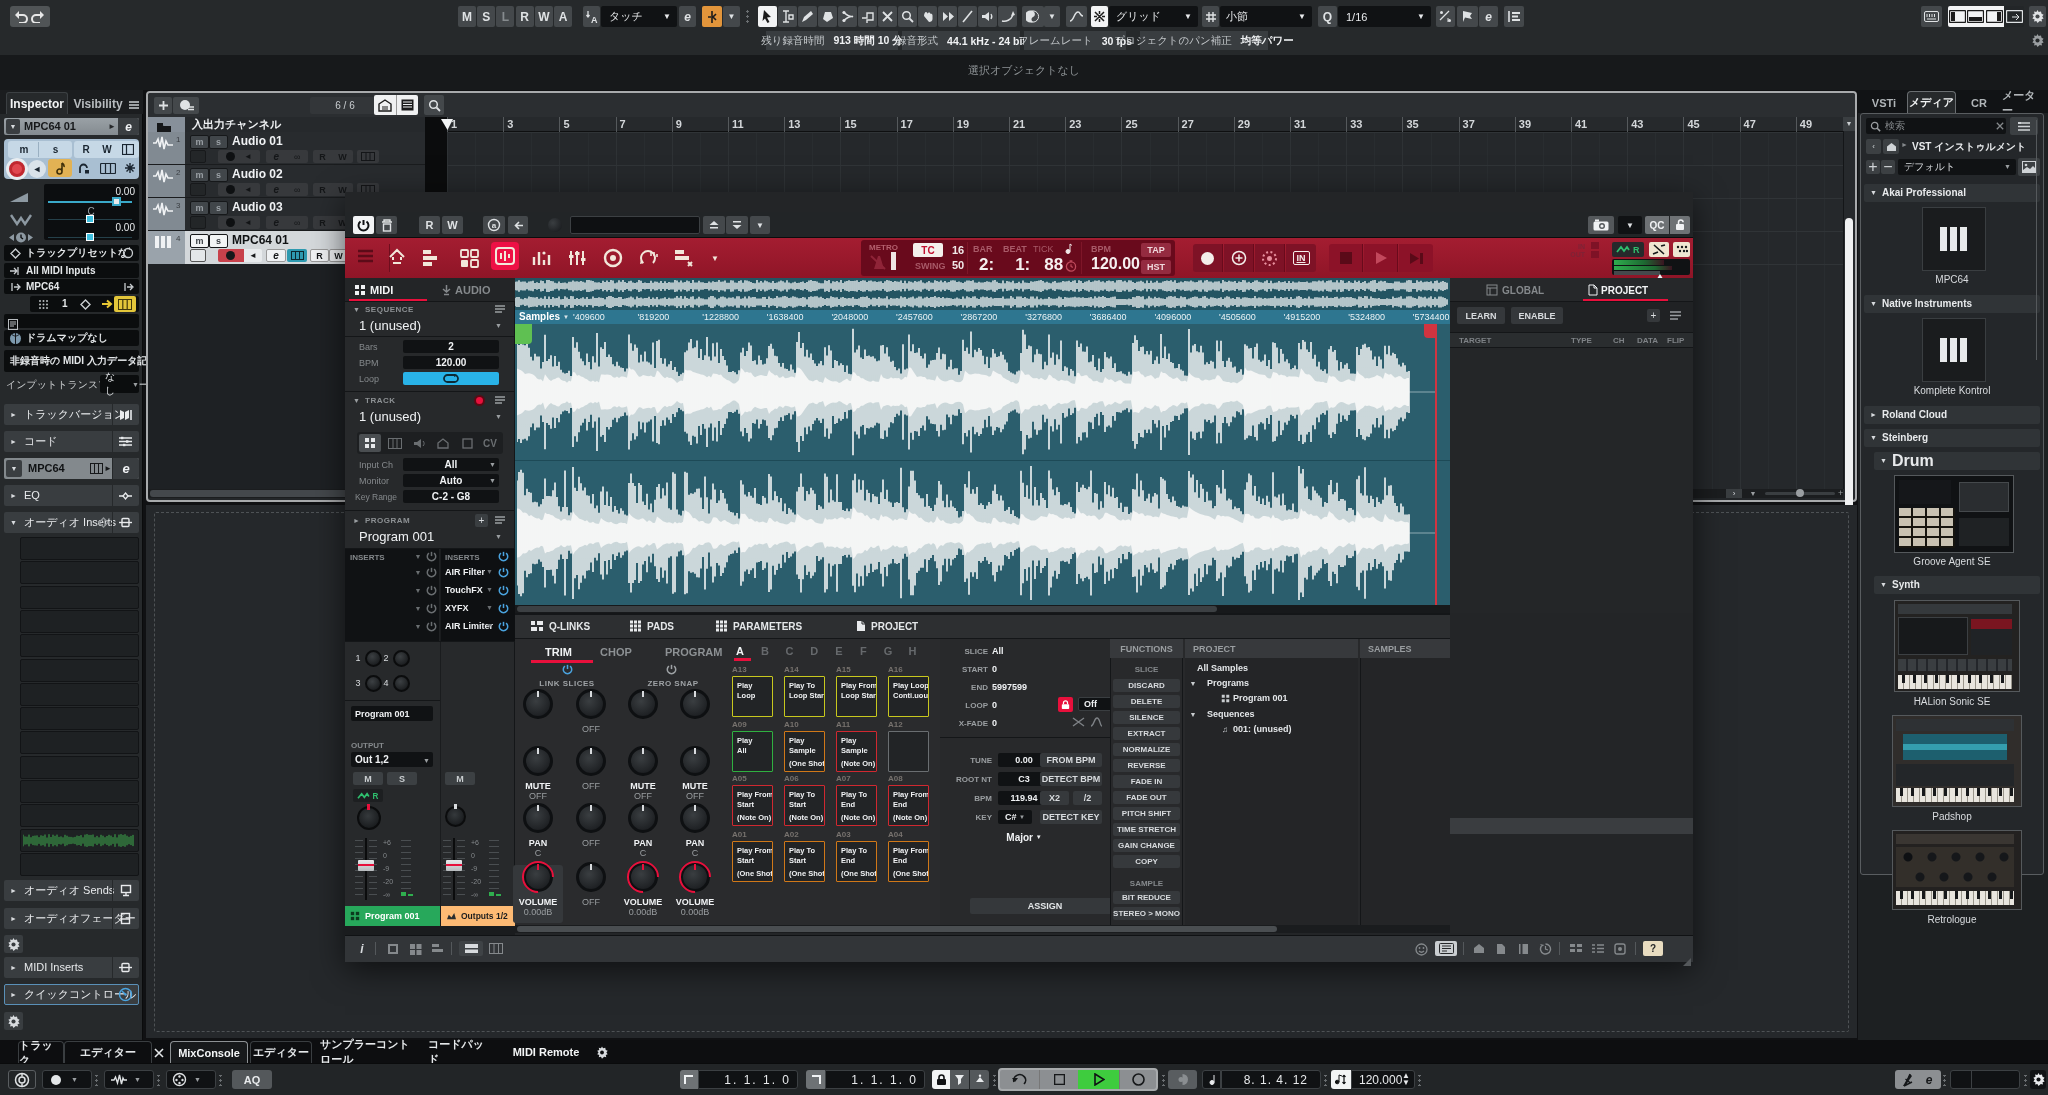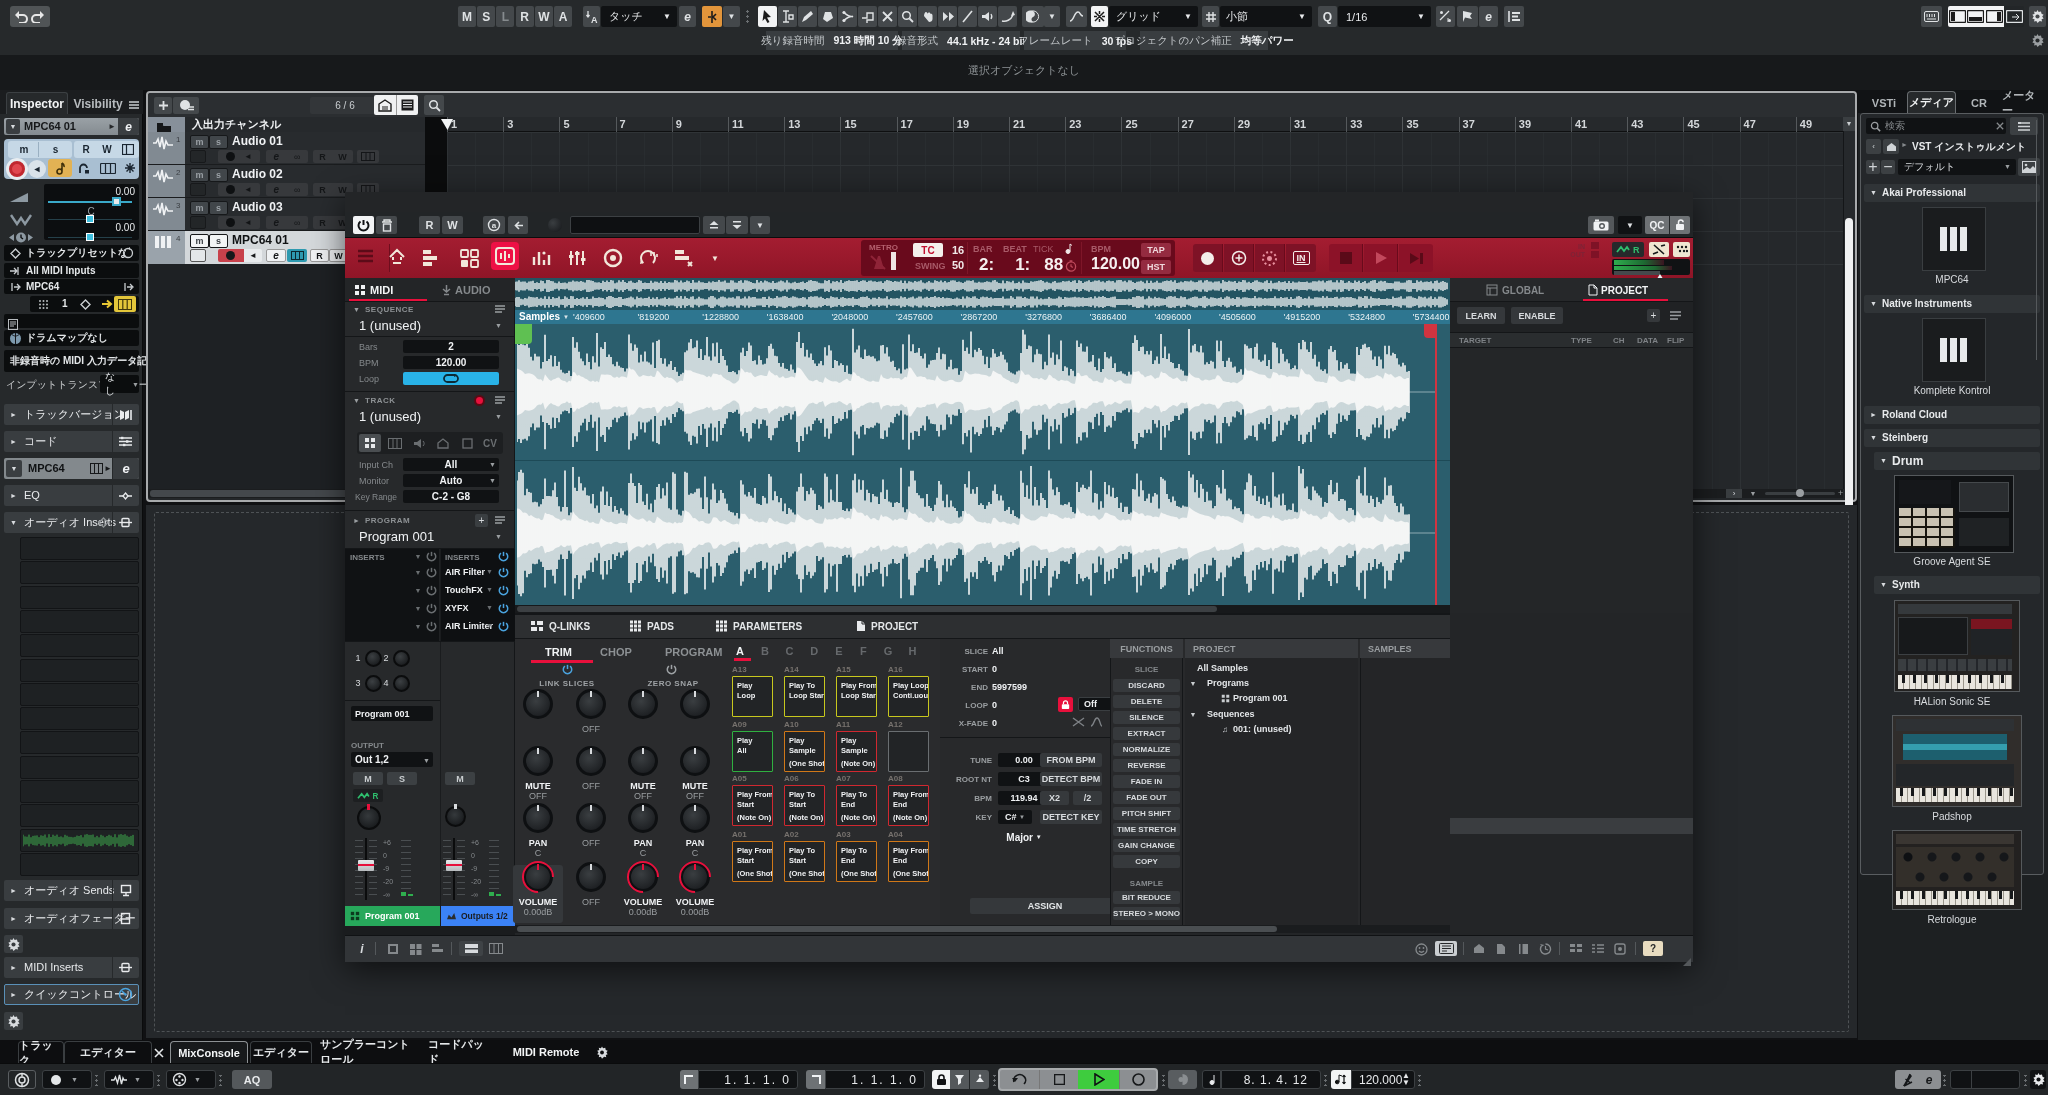--- a/index.html
+++ b/index.html
@@ -874,21 +874,21 @@
     </div>
 <div class="" style="left:1864px;top:385px;width:176px;height:13px;color:#d8dbde;font-size:10px;text-align:center">Komplete Kontrol</div>
 <div class="" style="left:1864px;top:406px;width:176px;height:18px;background:#303437;border-radius:2px"></div>
 <div class="" style="left:1870px;top:411px;width:8px;height:8px;color:#d8dbde;font-size:7px">►</div>
 <div class="" style="left:1882px;top:406px;width:150px;height:18px;color:#e8eaec;font-size:10px;font-weight:bold;line-height:18px">Roland Cloud</div>
 <div class="" style="left:1864px;top:429px;width:176px;height:18px;background:#303437;border-radius:2px"></div>
 <div class="" style="left:1870px;top:434px;width:8px;height:8px;color:#d8dbde;font-size:7px">▼</div>
 <div class="" style="left:1882px;top:429px;width:150px;height:18px;color:#e8eaec;font-size:10px;font-weight:bold;line-height:18px">Steinberg</div>
 <div class="" style="left:1874px;top:452px;width:166px;height:18px;background:#303437;border-radius:2px"></div>
 <div class="" style="left:1880px;top:457px;width:8px;height:8px;color:#d8dbde;font-size:7px">▼</div>
-<div class="" style="left:1892px;top:452px;width:148px;height:18px;color:#e8eaec;font-size:12px;font-weight:bold;line-height:18px">Drum</div>
+<div class="" style="left:1892px;top:452px;width:148px;height:18px;color:#e8eaec;font-size:16px;font-weight:bold;line-height:18px">Drum</div>
 <div class="" style="left:1894px;top:475px;width:120px;height:78px;background:#101214;border:1px solid #55595c;overflow:hidden">
       <div style="position:absolute;left:4px;top:4px;width:52px;height:24px;background:#15171a"></div>
       <div style="position:absolute;left:4px;top:32px;width:56px;height:40px;background-color:#c9c2b2;background-image:repeating-linear-gradient(90deg,transparent 0 12px,#17150f 12px 14px),repeating-linear-gradient(transparent 0 8px,#17150f 8px 10px)"></div>
       <div style="position:absolute;left:64px;top:6px;width:50px;height:30px;background:#2a2d30;border:1px solid #45494c"></div>
       <div style="position:absolute;left:64px;top:42px;width:50px;height:28px;background:#1f2224"></div>
     </div>
 <div class="" style="left:1864px;top:556px;width:176px;height:13px;color:#d8dbde;font-size:10px;text-align:center">Groove Agent SE</div>
 <div class="" style="left:1874px;top:576px;width:166px;height:18px;background:#303437;border-radius:2px"></div>
 <div class="" style="left:1880px;top:581px;width:8px;height:8px;color:#d8dbde;font-size:7px">▼</div>
 <div class="" style="left:1892px;top:576px;width:150px;height:18px;color:#e8eaec;font-size:10px;font-weight:bold;line-height:18px">Synth</div>
@@ -1595,21 +1595,21 @@
       <div class="" style="left:151px;top:702px;width:5px;height:2px;background:#2fae4e"></div>
       <div class="fx" style="left:0px;top:714px;width:95px;height:20px;background:#27a85b">
         <svg style="margin-left:5px" width="10" height="10" viewBox="0 0 12 12">
           <rect x="1" y="1" width="4" height="4" fill="#0c3a1e"></rect>
           <rect x="7" y="1" width="4" height="4" fill="#0c3a1e"></rect>
           <rect x="1" y="7" width="4" height="4" fill="#0c3a1e"></rect>
           <rect x="7" y="7" width="4" height="4" fill="#0c3a1e"></rect>
         </svg>
         <span style="margin-left:5px;color:#fff;font-size:9px;font-weight:bold">Program 001</span>
       </div>
-      <div class="fx" style="left:96px;top:714px;width:74px;height:20px;background:#3b82f6">
+      <div class="fx" style="left:96px;top:714px;width:74px;height:20px;background:#fdba74">
         <svg style="margin-left:5px" width="11" height="9" viewBox="0 0 12 10">
           <path d="M1 8l2-5 3 3 3-5 2 7z" fill="#2a2d2f"></path>
         </svg>
         <span style="margin-left:4px;color:#1a1c1e;font-size:8.5px;font-weight:bold">Outputs 1/2</span>
       </div>
       <div class="" style="left:0px;top:734px;width:170px;height:9px;background:#1a1c1e"></div>
       <div class="" style="left:170px;top:86px;width:935px;height:32px;background:#235462"><svg width="935" height="32">
           <path d="M0 3.8V12.2M2 3.5V12.5M4 2.3V13.7M6 3.8V12.2M8 3.6V12.4M10 3.4V12.6M12 4.7V11.3M14 3.6V12.4M16 3.2V12.8M18 2.7V13.3M20 5.0V11.0M22 4.3V11.7M24 5.0V11.0M26 2.6V13.4M28 3.0V13.0M30 5.2V10.8M32 2.1V13.9M34 2.1V13.9M36 3.1V12.9M38 3.3V12.7M40 4.8V11.2M42 5.3V10.7M44 3.6V12.4M46 5.1V10.9M48 4.7V11.3M50 4.5V11.5M52 5.2V10.8M54 3.8V12.2M56 3.8V12.2M58 2.5V13.5M60 3.6V12.4M62 3.2V12.8M64 3.7V12.3M66 3.1V12.9M68 3.8V12.2M70 4.4V11.6M72 2.0V14.0M74 2.0V14.0M76 2.5V13.5M78 3.0V13.0M80 4.3V11.7M82 4.5V11.5M84 4.3V11.7M86 5.1V10.9M88 2.8V13.2M90 4.0V12.0M92 2.5V13.5M94 4.0V12.0M96 2.1V13.9M98 2.5V13.5M100 5.3V10.7M102 4.6V11.4M104 2.3V13.7M106 3.7V12.3M108 2.1V13.9M110 4.0V12.0M112 5.1V10.9M114 3.2V12.8M116 2.7V13.3M118 4.4V11.6M120 5.0V11.0M122 4.2V11.8M124 2.1V13.9M126 2.8V13.2M128 4.9V11.1M130 4.5V11.5M132 5.0V11.0M134 5.1V10.9M136 2.7V13.3M138 4.7V11.3M140 3.5V12.5M142 3.8V12.2M144 4.7V11.3M146 2.9V13.1M148 4.9V11.1M150 3.2V12.8M152 4.9V11.1M154 3.9V12.1M156 4.6V11.4M158 4.4V11.6M160 2.1V13.9M162 2.6V13.4M164 4.3V11.7M166 2.4V13.6M168 4.6V11.4M170 4.0V12.0M172 2.5V13.5M174 3.2V12.8M176 5.0V11.0M178 2.0V14.0M180 4.6V11.4M182 4.4V11.6M184 2.8V13.2M186 4.2V11.8M188 4.3V11.7M190 5.1V10.9M192 5.0V11.0M194 3.4V12.6M196 4.5V11.5M198 3.3V12.7M200 4.1V11.9M202 3.8V12.2M204 2.1V13.9M206 3.7V12.3M208 3.4V12.6M210 2.4V13.6M212 4.7V11.3M214 4.8V11.2M216 2.3V13.7M218 2.6V13.4M220 4.5V11.5M222 4.7V11.3M224 2.9V13.1M226 2.2V13.8M228 4.7V11.3M230 2.2V13.8M232 2.4V13.6M234 3.3V12.7M236 3.9V12.1M238 5.0V11.0M240 5.2V10.8M242 2.1V13.9M244 4.5V11.5M246 3.0V13.0M248 4.5V11.5M250 2.6V13.4M252 3.3V12.7M254 4.3V11.7M256 4.7V11.3M258 2.9V13.1M260 5.1V10.9M262 4.5V11.5M264 3.5V12.5M266 2.5V13.5M268 3.3V12.7M270 4.4V11.6M272 2.3V13.7M274 4.6V11.4M276 5.2V10.8M278 4.4V11.6M280 3.8V12.2M282 5.1V10.9M284 4.7V11.3M286 4.1V11.9M288 3.4V12.6M290 4.9V11.1M292 4.1V11.9M294 2.4V13.6M296 2.1V13.9M298 3.1V12.9M300 3.0V13.0M302 3.4V12.6M304 4.8V11.2M306 5.2V10.8M308 5.2V10.8M310 2.3V13.7M312 3.0V13.0M314 2.1V13.9M316 5.2V10.8M318 3.2V12.8M320 3.7V12.3M322 2.9V13.1M324 4.2V11.8M326 2.0V14.0M328 5.1V10.9M330 3.5V12.5M332 2.9V13.1M334 2.3V13.7M336 2.9V13.1M338 3.0V13.0M340 2.7V13.3M342 2.3V13.7M344 4.1V11.9M346 3.0V13.0M348 2.3V13.7M350 2.4V13.6M352 3.9V12.1M354 2.7V13.3M356 2.5V13.5M358 3.4V12.6M360 3.2V12.8M362 4.0V12.0M364 3.4V12.6M366 3.3V12.7M368 5.0V11.0M370 3.2V12.8M372 2.0V14.0M374 2.4V13.6M376 2.9V13.1M378 4.0V12.0M380 2.9V13.1M382 3.4V12.6M384 3.8V12.2M386 2.5V13.5M388 5.0V11.0M390 2.8V13.2M392 5.2V10.8M394 3.3V12.7M396 3.7V12.3M398 4.5V11.5M400 3.0V13.0M402 3.7V12.3M404 3.3V12.7M406 2.3V13.7M408 4.5V11.5M410 5.3V10.7M412 4.3V11.7M414 3.1V12.9M416 4.6V11.4M418 4.7V11.3M420 2.3V13.7M422 3.1V12.9M424 3.8V12.2M426 2.4V13.6M428 4.2V11.8M430 3.1V12.9M432 4.6V11.4M434 3.9V12.1M436 2.6V13.4M438 2.3V13.7M440 2.4V13.6M442 4.0V12.0M444 3.4V12.6M446 4.3V11.7M448 4.9V11.1M450 3.7V12.3M452 2.5V13.5M454 2.5V13.5M456 3.0V13.0M458 2.2V13.8M460 4.4V11.6M462 4.7V11.3M464 3.8V12.2M466 4.4V11.6M468 4.6V11.4M470 3.9V12.1M472 3.2V12.8M474 3.7V12.3M476 4.3V11.7M478 2.5V13.5M480 2.1V13.9M482 3.8V12.2M484 5.1V10.9M486 5.2V10.8M488 2.4V13.6M490 5.2V10.8M492 3.0V13.0M494 3.4V12.6M496 4.3V11.7M498 2.7V13.3M500 5.2V10.8M502 4.9V11.1M504 3.8V12.2M506 5.2V10.8M508 2.6V13.4M510 4.5V11.5M512 4.8V11.2M514 5.1V10.9M516 3.2V12.8M518 3.8V12.2M520 3.2V12.8M522 3.1V12.9M524 2.6V13.4M526 2.1V13.9M528 3.0V13.0M530 4.6V11.4M532 3.7V12.3M534 4.7V11.3M536 5.3V10.7M538 3.7V12.3M540 2.9V13.1M542 4.7V11.3M544 4.4V11.6M546 4.2V11.8M548 3.0V13.0M550 3.6V12.4M552 3.3V12.7M554 2.8V13.2M556 4.0V12.0M558 2.7V13.3M560 2.3V13.7M562 5.0V11.0M564 2.2V13.8M566 2.9V13.1M568 4.9V11.1M570 3.8V12.2M572 3.2V12.8M574 2.3V13.7M576 4.1V11.9M578 3.4V12.6M580 2.4V13.6M582 2.7V13.3M584 2.2V13.8M586 3.8V12.2M588 3.2V12.8M590 4.6V11.4M592 2.9V13.1M594 2.6V13.4M596 3.2V12.8M598 2.9V13.1M600 4.6V11.4M602 2.3V13.7M604 2.1V13.9M606 2.1V13.9M608 3.5V12.5M610 2.7V13.3M612 4.2V11.8M614 2.3V13.7M616 2.5V13.5M618 4.1V11.9M620 5.0V11.0M622 3.8V12.2M624 3.5V12.5M626 2.8V13.2M628 3.7V12.3M630 5.2V10.8M632 2.6V13.4M634 5.1V10.9M636 2.7V13.3M638 4.7V11.3M640 4.2V11.8M642 2.7V13.3M644 4.8V11.2M646 4.8V11.2M648 3.6V12.4M650 2.9V13.1M652 2.5V13.5M654 3.0V13.0M656 2.2V13.8M658 3.7V12.3M660 2.2V13.8M662 5.0V11.0M664 4.6V11.4M666 3.6V12.4M668 4.3V11.7M670 2.9V13.1M672 3.2V12.8M674 3.6V12.4M676 2.5V13.5M678 3.5V12.5M680 4.3V11.7M682 4.0V12.0M684 2.5V13.5M686 2.3V13.7M688 4.6V11.4M690 2.5V13.5M692 2.1V13.9M694 3.6V12.4M696 3.4V12.6M698 4.6V11.4M700 3.5V12.5M702 3.6V12.4M704 3.3V12.7M706 5.2V10.8M708 2.1V13.9M710 3.6V12.4M712 4.0V12.0M714 2.7V13.3M716 3.4V12.6M718 3.7V12.3M720 3.0V13.0M722 5.1V10.9M724 3.5V12.5M726 3.9V12.1M728 2.1V13.9M730 2.3V13.7M732 4.4V11.6M734 3.7V12.3M736 4.9V11.1M738 3.9V12.1M740 2.6V13.4M742 2.3V13.7M744 3.7V12.3M746 4.3V11.7M748 4.7V11.3M750 3.3V12.7M752 2.2V13.8M754 4.9V11.1M756 2.7V13.3M758 5.2V10.8M760 4.7V11.3M762 4.6V11.4M764 3.0V13.0M766 4.2V11.8M768 4.1V11.9M770 3.3V12.7M772 5.0V11.0M774 2.9V13.1M776 4.9V11.1M778 3.6V12.4M780 4.5V11.5M782 4.6V11.4M784 3.5V12.5M786 3.9V12.1M788 4.1V11.9M790 3.9V12.1M792 3.6V12.4M794 4.8V11.2M796 4.6V11.4M798 3.2V12.8M800 3.2V12.8M802 3.6V12.4M804 2.5V13.5M806 3.3V12.7M808 2.5V13.5M810 4.5V11.5M812 2.9V13.1M814 2.6V13.4M816 2.3V13.7M818 4.3V11.7M820 4.3V11.7M822 2.3V13.7M824 4.6V11.4M826 2.0V14.0M828 2.4V13.6M830 4.9V11.1M832 4.5V11.5M834 2.9V13.1M836 4.4V11.6M838 5.0V11.0M840 2.6V13.4M842 3.9V12.1M844 2.7V13.3M846 4.9V11.1M848 4.0V12.0M850 3.0V13.0M852 5.2V10.8M854 4.6V11.4M856 3.0V13.0M858 2.3V13.7M860 2.1V13.9M862 4.9V11.1M864 3.6V12.4M866 2.8V13.2M868 3.6V12.4M870 3.0V13.0M872 4.7V11.3M874 5.1V10.9M876 4.9V11.1M878 5.2V10.8M880 3.5V12.5M882 3.6V12.4M884 3.4V12.6M886 4.8V11.2M888 4.7V11.3M890 4.6V11.4M892 2.5V13.5M894 2.0V14.0M896 2.2V13.8M898 5.0V11.0M900 5.1V10.9M902 2.2V13.8M904 3.8V12.2M906 2.8V13.2M908 4.2V11.8M910 3.8V12.2M912 3.6V12.4M914 3.9V12.1M916 3.3V12.7M918 5.3V10.7M920 3.0V13.0M922 2.5V13.5M924 4.7V11.3M926 3.8V12.2M928 2.9V13.1M930 4.0V12.0M932 4.7V11.3" stroke="#f2f5f5" stroke-width="1.4"></path>
           <path d="M0 19.7V28.3M2 19.1V28.9M4 19.1V28.9M6 20.8V27.2M8 21.3V26.7M10 20.1V27.9M12 20.4V27.6M14 18.6V29.4M16 19.0V29.0M18 19.3V28.7M20 19.5V28.5M22 19.1V28.9M24 20.8V27.2M26 19.8V28.2M28 20.8V27.2M30 18.3V29.7M32 21.1V26.9M34 18.6V29.4M36 21.1V26.9M38 19.0V29.0M40 20.2V27.8M42 20.0V28.0M44 18.5V29.5M46 21.2V26.8M48 21.1V26.9M50 18.3V29.7M52 19.6V28.4M54 21.0V27.0M56 18.0V30.0M58 18.2V29.8M60 20.9V27.1M62 19.9V28.1M64 20.9V27.1M66 20.3V27.7M68 19.2V28.8M70 20.8V27.2M72 19.0V29.0M74 21.1V26.9M76 20.7V27.3M78 18.6V29.4M80 20.0V28.0M82 19.9V28.1M84 19.3V28.7M86 19.7V28.3M88 20.0V28.0M90 21.2V26.8M92 18.9V29.1M94 18.1V29.9M96 18.1V29.9M98 19.1V28.9M100 20.1V27.9M102 20.1V27.9M104 19.0V29.0M106 19.1V28.9M108 20.9V27.1M110 20.5V27.5M112 20.1V27.9M114 19.6V28.4M116 18.6V29.4M118 19.6V28.4M120 21.2V26.8M122 18.6V29.4M124 19.9V28.1M126 19.6V28.4M128 20.6V27.4M130 19.9V28.1M132 20.0V28.0M134 18.8V29.2M136 21.0V27.0M138 19.5V28.5M140 20.7V27.3M142 19.0V29.0M144 21.2V26.8M146 20.4V27.6M148 20.2V27.8M150 19.2V28.8M152 21.1V26.9M154 19.8V28.2M156 20.6V27.4M158 20.4V27.6M160 19.7V28.3M162 18.1V29.9M164 19.7V28.3M166 18.1V29.9M168 20.7V27.3M170 18.2V29.8M172 20.1V27.9M174 20.7V27.3M176 18.8V29.2M178 18.3V29.7M180 21.3V26.7M182 20.4V27.6M184 18.8V29.2M186 20.2V27.8M188 20.5V27.5M190 21.3V26.7M192 21.2V26.8M194 19.3V28.7M196 18.1V29.9M198 18.0V30.0M200 19.6V28.4M202 21.2V26.8M204 20.2V27.8M206 18.7V29.3M208 18.6V29.4M210 19.2V28.8M212 20.5V27.5M214 19.6V28.4M216 19.7V28.3M218 19.2V28.8M220 20.4V27.6M222 18.2V29.8M224 18.3V29.7M226 20.8V27.2M228 20.3V27.7M230 18.4V29.6M232 20.4V27.6M234 18.2V29.8M236 19.6V28.4M238 19.0V29.0M240 19.0V29.0M242 20.6V27.4M244 20.4V27.6M246 20.5V27.5M248 19.0V29.0M250 19.0V29.0M252 20.9V27.1M254 18.4V29.6M256 19.9V28.1M258 20.5V27.5M260 19.9V28.1M262 18.1V29.9M264 19.5V28.5M266 19.2V28.8M268 18.3V29.7M270 18.1V29.9M272 18.8V29.2M274 19.9V28.1M276 19.4V28.6M278 18.3V29.7M280 18.7V29.3M282 19.4V28.6M284 20.2V27.8M286 20.1V27.9M288 18.9V29.1M290 19.4V28.6M292 21.2V26.8M294 19.0V29.0M296 18.3V29.7M298 18.7V29.3M300 18.3V29.7M302 18.3V29.7M304 19.5V28.5M306 18.7V29.3M308 20.0V28.0M310 21.0V27.0M312 20.1V27.9M314 20.3V27.7M316 18.2V29.8M318 19.0V29.0M320 19.5V28.5M322 19.2V28.8M324 20.9V27.1M326 19.5V28.5M328 19.0V29.0M330 20.0V28.0M332 20.5V27.5M334 20.0V28.0M336 20.2V27.8M338 19.0V29.0M340 20.8V27.2M342 21.0V27.0M344 20.3V27.7M346 19.0V29.0M348 18.8V29.2M350 19.1V28.9M352 18.2V29.8M354 20.1V27.9M356 21.2V26.8M358 19.7V28.3M360 19.8V28.2M362 20.7V27.3M364 19.1V28.9M366 20.2V27.8M368 20.5V27.5M370 20.2V27.8M372 18.2V29.8M374 21.3V26.7M376 20.1V27.9M378 20.4V27.6M380 20.6V27.4M382 19.9V28.1M384 20.6V27.4M386 18.3V29.7M388 19.6V28.4M390 19.0V29.0M392 20.8V27.2M394 19.8V28.2M396 19.3V28.7M398 18.5V29.5M400 20.5V27.5M402 19.8V28.2M404 18.5V29.5M406 18.6V29.4M408 20.5V27.5M410 19.5V28.5M412 18.8V29.2M414 20.0V28.0M416 19.1V28.9M418 19.1V28.9M420 18.1V29.9M422 19.5V28.5M424 19.1V28.9M426 20.1V27.9M428 18.9V29.1M430 20.2V27.8M432 19.7V28.3M434 20.1V27.9M436 20.3V27.7M438 20.9V27.1M440 20.6V27.4M442 19.5V28.5M444 20.5V27.5M446 21.1V26.9M448 18.6V29.4M450 20.4V27.6M452 18.2V29.8M454 19.3V28.7M456 20.0V28.0M458 18.4V29.6M460 18.3V29.7M462 20.2V27.8M464 20.9V27.1M466 19.2V28.8M468 18.5V29.5M470 19.3V28.7M472 18.7V29.3M474 19.9V28.1M476 19.3V28.7M478 20.4V27.6M480 20.0V28.0M482 20.0V28.0M484 20.0V28.0M486 20.0V28.0M488 18.6V29.4M490 20.7V27.3M492 20.6V27.4M494 20.5V27.5M496 18.1V29.9M498 19.6V28.4M500 21.1V26.9M502 18.5V29.5M504 18.4V29.6M506 18.6V29.4M508 20.1V27.9M510 18.9V29.1M512 20.3V27.7M514 20.8V27.2M516 18.4V29.6M518 18.6V29.4M520 20.6V27.4M522 18.4V29.6M524 21.2V26.8M526 20.3V27.7M528 21.3V26.7M530 20.7V27.3M532 20.8V27.2M534 18.9V29.1M536 20.3V27.7M538 20.7V27.3M540 20.7V27.3M542 20.3V27.7M544 18.5V29.5M546 19.3V28.7M548 21.0V27.0M550 19.0V29.0M552 19.5V28.5M554 19.8V28.2M556 19.6V28.4M558 19.2V28.8M560 18.7V29.3M562 19.6V28.4M564 19.2V28.8M566 19.8V28.2M568 19.2V28.8M570 20.0V28.0M572 19.9V28.1M574 19.6V28.4M576 18.9V29.1M578 20.4V27.6M580 18.2V29.8M582 19.7V28.3M584 18.5V29.5M586 19.0V29.0M588 18.1V29.9M590 19.0V29.0M592 19.9V28.1M594 20.0V28.0M596 19.3V28.7M598 18.8V29.2M600 18.5V29.5M602 20.9V27.1M604 21.1V26.9M606 20.9V27.1M608 21.0V27.0M610 21.1V26.9M612 21.3V26.7M614 20.5V27.5M616 20.9V27.1M618 19.0V29.0M620 19.3V28.7M622 18.1V29.9M624 18.1V29.9M626 18.8V29.2M628 18.2V29.8M630 21.2V26.8M632 20.5V27.5M634 18.2V29.8M636 19.7V28.3M638 20.6V27.4M640 18.8V29.2M642 19.9V28.1M644 19.5V28.5M646 20.3V27.7M648 20.5V27.5M650 21.0V27.0M652 19.3V28.7M654 18.2V29.8M656 18.0V30.0M658 18.8V29.2M660 18.2V29.8M662 20.1V27.9M664 20.3V27.7M666 18.3V29.7M668 19.3V28.7M670 19.1V28.9M672 21.3V26.7M674 20.5V27.5M676 19.7V28.3M678 18.9V29.1M680 18.6V29.4M682 18.8V29.2M684 20.2V27.8M686 20.0V28.0M688 18.5V29.5M690 18.0V30.0M692 19.7V28.3M694 20.7V27.3M696 19.2V28.8M698 19.5V28.5M700 20.1V27.9M702 20.5V27.5M704 20.0V28.0M706 19.3V28.7M708 20.9V27.1M710 19.5V28.5M712 18.2V29.8M714 18.8V29.2M716 20.5V27.5M718 19.9V28.1M720 21.0V27.0M722 18.9V29.1M724 19.2V28.8M726 20.7V27.3M728 19.5V28.5M730 19.3V28.7M732 19.4V28.6M734 20.1V27.9M736 20.3V27.7M738 20.1V27.9M740 18.0V30.0M742 20.2V27.8M744 19.6V28.4M746 19.8V28.2M748 20.7V27.3M750 20.0V28.0M752 20.6V27.4M754 20.2V27.8M756 20.1V27.9M758 20.1V27.9M760 18.2V29.8M762 20.3V27.7M764 20.2V27.8M766 19.1V28.9M768 20.0V28.0M770 19.6V28.4M772 19.2V28.8M774 21.1V26.9M776 19.1V28.9M778 21.0V27.0M780 20.5V27.5M782 18.6V29.4M784 18.0V30.0M786 19.1V28.9M788 20.7V27.3M790 19.9V28.1M792 20.4V27.6M794 18.5V29.5M796 20.5V27.5M798 20.7V27.3M800 19.2V28.8M802 19.2V28.8M804 19.4V28.6M806 19.7V28.3M808 18.1V29.9M810 19.8V28.2M812 18.2V29.8M814 20.0V28.0M816 19.8V28.2M818 20.1V27.9M820 18.9V29.1M822 18.8V29.2M824 20.5V27.5M826 19.6V28.4M828 18.9V29.1M830 19.6V28.4M832 19.1V28.9M834 19.3V28.7M836 18.9V29.1M838 20.1V27.9M840 20.3V27.7M842 21.2V26.8M844 18.4V29.6M846 18.7V29.3M848 20.0V28.0M850 18.1V29.9M852 18.3V29.7M854 20.8V27.2M856 18.5V29.5M858 19.9V28.1M860 20.3V27.7M862 20.4V27.6M864 19.9V28.1M866 21.1V26.9M868 21.1V26.9M870 20.9V27.1M872 20.3V27.7M874 20.8V27.2M876 20.9V27.1M878 18.6V29.4M880 20.0V28.0M882 19.7V28.3M884 19.3V28.7M886 18.2V29.8M888 20.8V27.2M890 20.5V27.5M892 18.5V29.5M894 18.3V29.7M896 18.2V29.8M898 19.6V28.4M900 20.1V27.9M902 20.7V27.3M904 18.3V29.7M906 18.8V29.2M908 19.5V28.5M910 18.7V29.3M912 20.4V27.6M914 19.5V28.5M916 18.3V29.7M918 20.9V27.1M920 19.3V28.7M922 20.7V27.3M924 18.5V29.5M926 18.5V29.5M928 19.2V28.8M930 19.9V28.1M932 21.2V26.8" stroke="#f2f5f5" stroke-width="1.4"></path>
         </svg></div>

